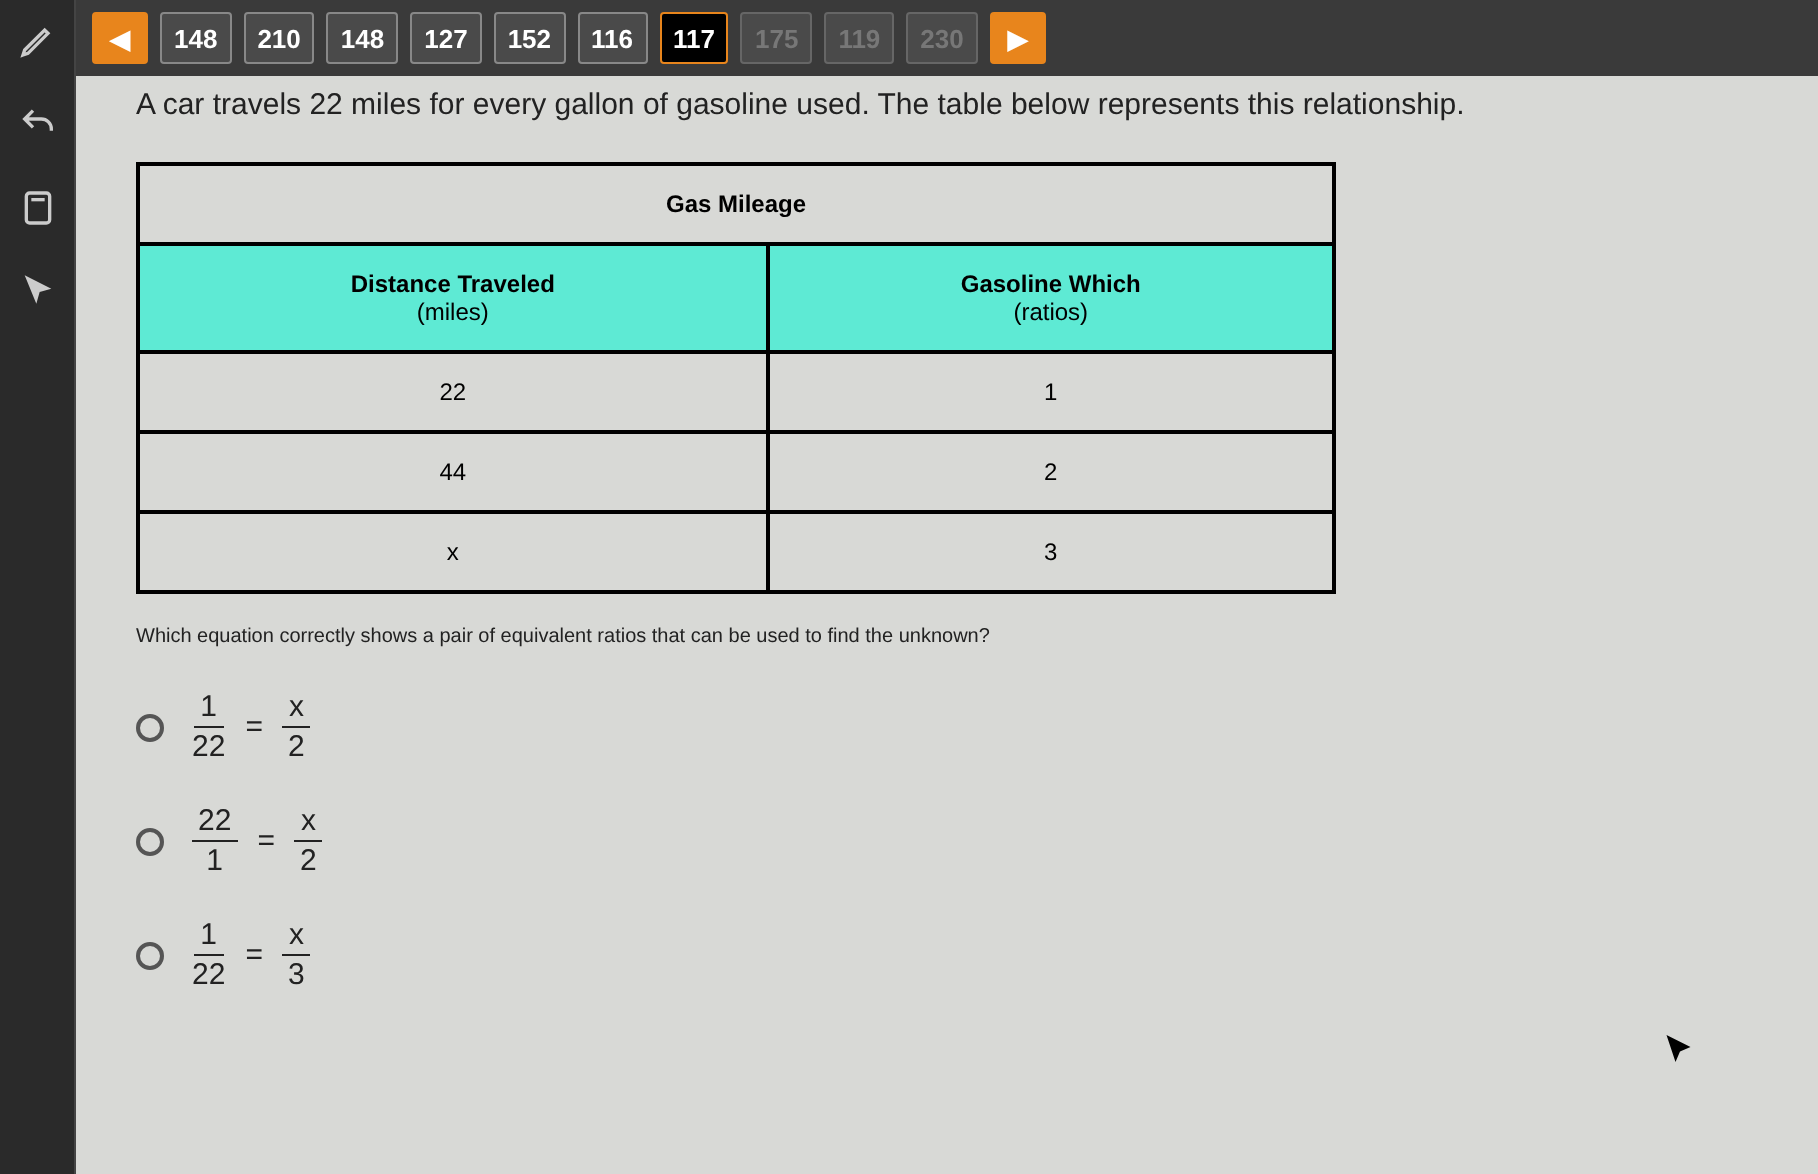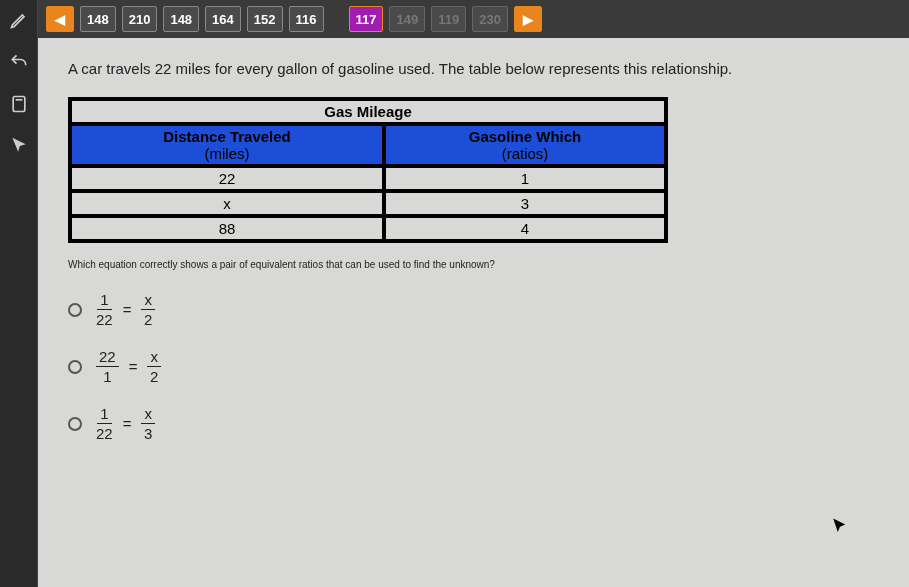--- a/index.html
+++ b/index.html
@@ -51,49 +51,49 @@
       color: #fff;
       font-size: 13px;
       font-weight: bold;
       display: flex;
       align-items: center;
       justify-content: center;
       cursor: pointer;
       border-radius: 2px;
       padding: 0 6px;
     }
-    .nav-btn.active { background: #a21caf; border-color: #e8851c; margin-left: 19px; }
+    .nav-btn.active { background: #000000; border-color: #e8851c; }
     .nav-btn.dimmed { color: #777; border-color: #666; }
     .nav-btn.arrow { background: #e8851c; border-color: #e8851c; min-width: 28px; }
     .content {
       padding: 0 30px 20px 30px;
     }
     .intro {
       font-size: 15px;
       color: #222;
-      margin: 20px 0 18px 0;
+      margin: 4px 0 18px 0;
       line-height: 1.4;
     }
     .mileage-table {
       border-collapse: collapse;
       width: 600px;
       border: 2px solid #000;
     }
     .mileage-table th, .mileage-table td {
-      border: 4px solid #000000;
+      border: 2px solid #000000;
       text-align: center;
-      padding: 2px 8px;
-      font-size: 15px;
+      padding: 12px 8px;
+      font-size: 12px;
     }
     .mileage-table .title-row th {
       background: #d8d9d6;
       font-weight: bold;
     }
     .mileage-table .header-row th {
-      background: #1d4ed8;
+      background: #5eead4;
       color: #000;
       font-weight: bold;
     }
     .mileage-table .header-row th .sub { display:block; font-weight: normal; }
     .mileage-table td { background: #d8d9d6; }
     .question {
       margin-top: 16px;
       font-size: 10px;
       color: #222;
     }
@@ -169,25 +169,25 @@
       </svg>
   </div>
 </div>
 
 <div class="main">
   <div class="nav-bar">
     <div class="nav-btn arrow">◀</div>
     <div class="nav-btn">148</div>
     <div class="nav-btn">210</div>
     <div class="nav-btn">148</div>
-    <div class="nav-btn">164</div>
+    <div class="nav-btn">127</div>
     <div class="nav-btn">152</div>
     <div class="nav-btn">116</div>
     <div class="nav-btn active">117</div>
-    <div class="nav-btn dimmed">149</div>
+    <div class="nav-btn dimmed">175</div>
     <div class="nav-btn dimmed">119</div>
     <div class="nav-btn dimmed">230</div>
     <div class="nav-btn arrow">▶</div>
   </div>
 
   <div class="content">
     <p class="intro">A car travels 22 miles for every gallon of gasoline used. The table below represents this relationship.</p>
 
     <table class="mileage-table">
       <tbody>
@@ -202,26 +202,26 @@
         <th>
           <span>Gasoline Which</span>
           <span class="sub">(ratios)</span>
         </th>
       </tr>
       <tr>
             <td>22</td>
             <td>1</td>
           </tr>
       <tr>
+            <td>44</td>
+            <td>2</td>
+          </tr>
+      <tr>
             <td>x</td>
             <td>3</td>
-          </tr>
-      <tr>
-            <td>88</td>
-            <td>4</td>
           </tr>
     </tbody>
       </table>
 
     <p class="question">Which equation correctly shows a pair of equivalent ratios that can be used to find the unknown?</p>
 
     <div class="options">
       <div class="option">
         <div class="radio"></div>
         <div class="fraction-expr">

